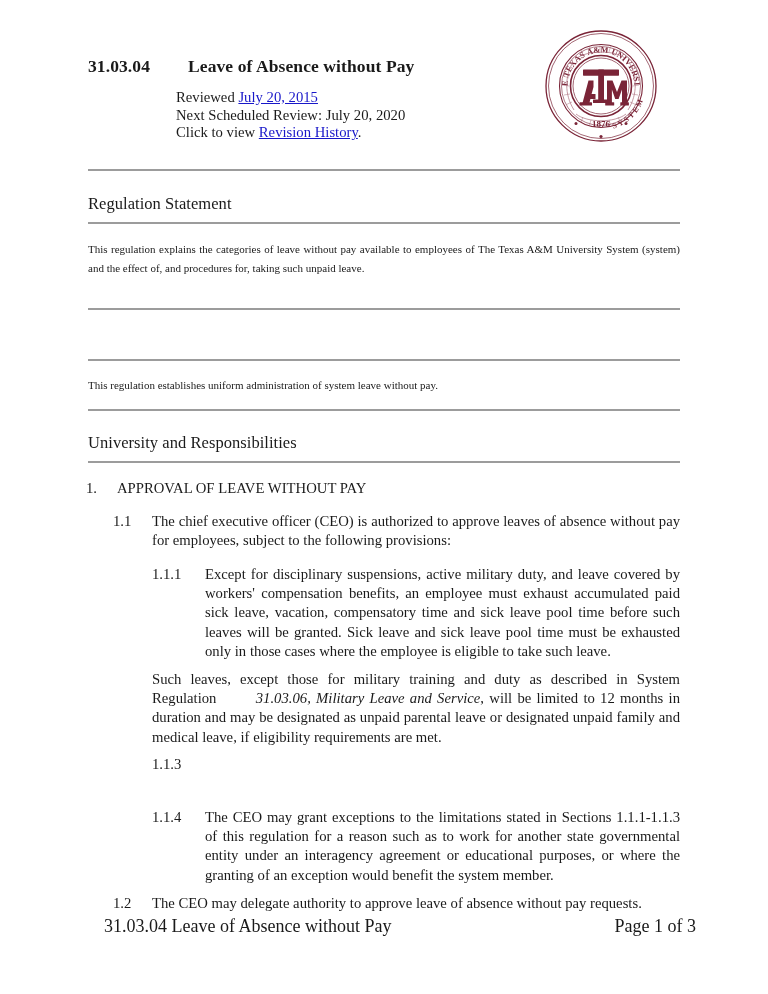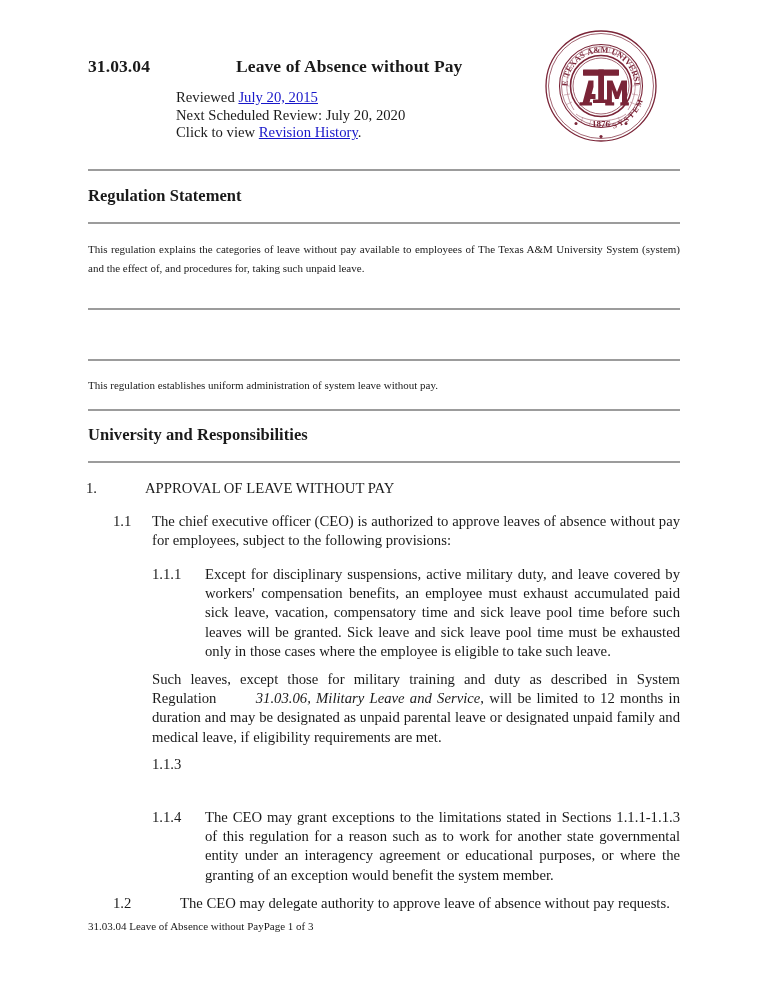--- a/index.html
+++ b/index.html
@@ -37,21 +37,21 @@
     align-items: baseline;
     font-size: 17.5px;
     font-weight: bold;
     letter-spacing: 0.1px;
     gap: 12px;
   }
   .doc-number {
     width: 88px;
     flex: 0 0 88px;
   }
-  .doc-title { flex: 1 1 auto; margin-left: 48px; }
+  .doc-title { flex: 1 1 auto; }
 
   .meta-block {
     margin-top: 12px;
     margin-left: 88px;
     font-size: 14.7px;
     line-height: 17.5px;
   }
   .meta-line { white-space: nowrap; }
   .link {
     color: #1817c9;
@@ -76,22 +76,23 @@
     width: 592px;
     height: 2px;
     background: #9c9c9c;
   }
 
   
   .section-heading {
     position: absolute;
     left: 88px;
     font-size: 16.5px;
-    font-weight: bold;
+    font-weight: normal;
     letter-spacing: 0.05px;
+    margin-top: 8px;
   }
 
   
   .body-para {
     position: absolute;
     left: 88px;
     width: 592px;
     font-size: 11px;
     line-height: 19.2px;
     text-align: justify;
@@ -107,21 +108,21 @@
   }
   .item .num {
     flex: 0 0 auto;
     white-space: nowrap;
   }
   .item .txt {
     flex: 1 1 auto;
     text-align: justify;
     text-justify: inter-word;
   }
-  .item .txt.nojust { text-align: left; margin-left: 28px; }
+  .item .txt.nojust { text-align: left; }
 
   
   .lvl1 {
     left: 86px;
     width: 594px;
   }
   .lvl1 .num { width: 31px; }
 
   
   .lvl2 {
@@ -135,25 +136,26 @@
     left: 152px;
     width: 528px;
   }
   .lvl3 .num { width: 53px; }
 
   .ital { font-style: italic; margin-left: 34px; }
 
   
   .footer {
     position: absolute;
-    left: 88px;
+    left: 104px;
     top: 919px;
     width: 592px;
     display: flex;
-    font-size: 11px;
+    justify-content: space-between;
+    font-size: 18px;
     line-height: 15px;
   }
 </style>
 </head>
 <body>
 
 <div class="page">
 
   <div class="seal">
     <svg viewBox="0 0 116 116" width="116" height="116" aria-hidden="true">

